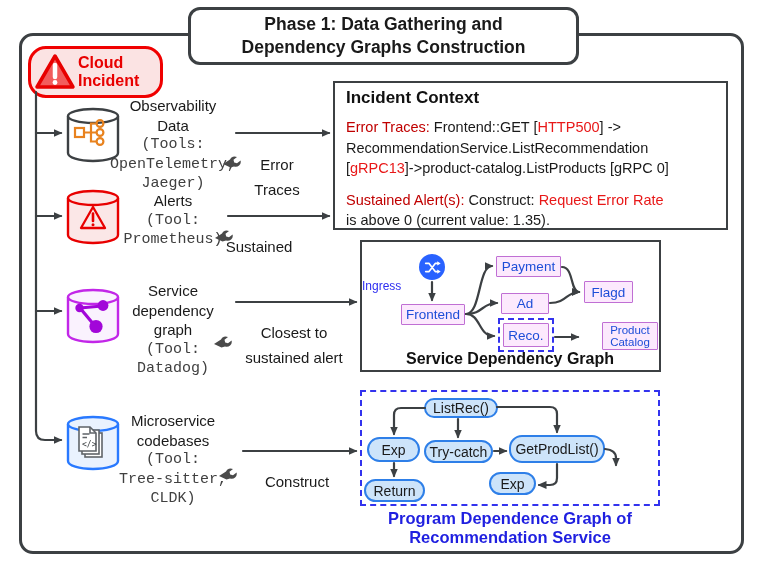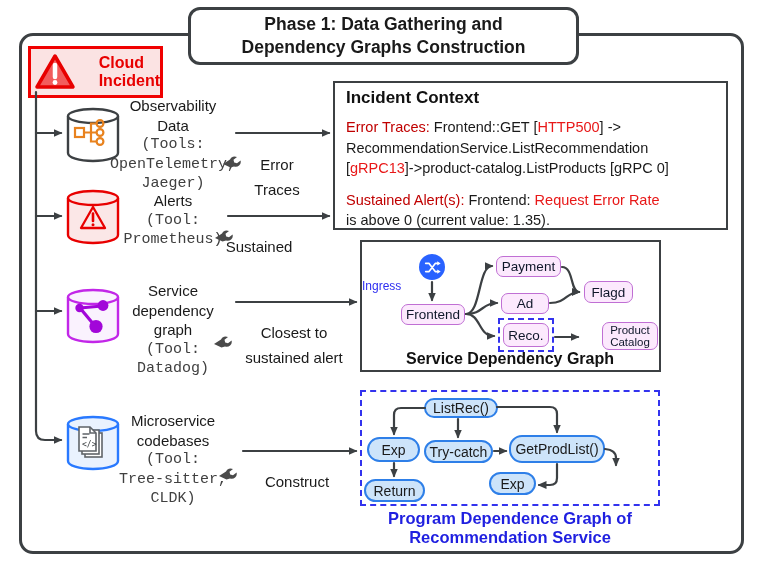--- a/index.html
+++ b/index.html
@@ -8,41 +8,41 @@
     font-family:"Liberation Sans","DejaVu Sans",sans-serif;color:#1a1a1a;overflow:hidden;
   }
   .abs{position:absolute;}
   
   .outer-frame{left:19px;top:33px;width:719px;height:515px;border:3px solid #3C4043;border-radius:14px;background:transparent;}
   
   .title-box{left:188px;top:7px;width:385px;height:52px;border:3px solid #3C4043;border-radius:12px;background:#ffffff;
     display:flex;align-items:center;justify-content:center;z-index:4;}
   .title-box .txt{font-size:17.5px;font-weight:bold;text-align:center;line-height:23px;white-space:pre-line;}
   
-  .badge{left:28px;top:46px;width:129px;height:46px;border:3.5px solid #F00000;border-radius:0;background:#FBE3E3;
-    display:flex;align-items:center;z-index:4;justify-content:space-between;}
+  .badge{left:28px;top:46px;width:129px;height:46px;border:3.5px solid #F00000;border-radius:18px;background:#FBE3E3;
+    display:flex;align-items:center;z-index:4;}
   .badge .lbl{font-size:16px;font-weight:bold;color:#E80000;line-height:18px;white-space:pre-line;margin-left:1px;}
   
   .src{width:132px;text-align:center;font-size:15px;line-height:19.5px;z-index:3;}
   .src .tools{color:#404040;font-family:Liberation Mono, monospace;}
   .src div{white-space:pre-line;}
   
   .arrow-label{text-align:center;font-size:15px;line-height:19px;z-index:6;}
   .arrow-label .top{display:block;margin-top:43px;}
   .arrow-label .bottom{display:block;margin-top:6px;}
   
   .incident-box{left:333px;top:81px;width:395px;height:149px;border:2px solid #3C4043;background:#ffffff;
     box-sizing:border-box;padding:5px 11px;z-index:2;}
   .incident-box h2{margin:0 0 9px 0;font-size:17px;font-weight:bold;color:#111111;}
   .rich{font-size:14.5px;line-height:20.5px;white-space:pre-line;margin-bottom:11px;}
   .seg-black{color:#1a1a1a}.seg-red{color:#E81818}.seg-darkred{color:#C00000}.seg-b{font-weight:normal}
   
   .sdg-box{left:360px;top:240px;width:301px;height:132px;border:2px solid #3C4043;background:#ffffff;box-sizing:border-box;z-index:2;}
-  .sdg-node{position:absolute;background:#FCE9FD;border:1.5px solid #C06FD4;border-radius:7px;box-sizing:border-box;
-    display:flex;align-items:center;justify-content:center;font-size:13.5px;color:#0f172a;z-index:3;}
+  .sdg-node{position:absolute;background:#FCE9FD;border:1.5px solid #C06FD4;border-radius:1px;box-sizing:border-box;
+    display:flex;align-items:center;justify-content:center;font-size:13.5px;color:#1d4ed8;z-index:3;}
   .ingress-circle{left:419px;top:254px;width:26px;height:26px;border-radius:50%;background:#2962FF;
     display:flex;align-items:center;justify-content:center;z-index:3;}
   .ingress-lbl{left:362px;top:279px;width:60px;font-size:12px;color:#2E2EF0;z-index:3;}
   .reco-dashed{left:498px;top:318px;width:56px;height:34px;border:2px dashed #3333EE;box-sizing:border-box;z-index:3;}
   .sdg-caption{left:385px;top:350px;width:250px;text-align:center;font-size:16px;font-weight:bold;color:#111111;z-index:3;}
   
   .pdg-dashed{left:360px;top:390px;width:300px;height:116px;border:2px dashed #3333EE;box-sizing:border-box;z-index:2;}
   .pdg-node{position:absolute;background:#CDE4FA;border:2px solid #2E7FE8;border-radius:13px;box-sizing:border-box;
     display:flex;align-items:center;justify-content:center;font-size:14px;color:#1a1a1a;z-index:3;}
   .pdg-caption{left:360px;top:509px;width:300px;text-align:center;font-size:16.5px;font-weight:bold;color:#1F1FE0;
@@ -172,21 +172,21 @@
   </div>
   <div class="abs arrow-label" style="left:247px;top:429px;width:100px;">
     <span class="top">Construct</span>
   </div>
 
   <div class="abs incident-box">
     <h2>Incident Context</h2>
     <div class="rich"><span class="seg-darkred seg-b">Error Traces:</span><span class="seg-black"> Frontend::GET [</span><span class="seg-red">HTTP500</span><span class="seg-black">] -&gt;
 RecommendationService.ListRecommendation
 [</span><span class="seg-red">gRPC13</span><span class="seg-black">]-&gt;product-catalog.ListProducts [gRPC 0]</span></div>
-    <div class="rich"><span class="seg-darkred seg-b">Sustained Alert(s):</span><span class="seg-black"> Frontend: </span><span class="seg-red">Request Error Rate</span><span class="seg-black">
+    <div class="rich"><span class="seg-darkred seg-b">Sustained Alert(s):</span><span class="seg-black"> Construct: </span><span class="seg-red">Request Error Rate</span><span class="seg-black">
 is above 0 (current value: 1.35).</span></div>
   </div>
 
   <div class="abs sdg-box"></div>
 
   <div class="abs ingress-circle">
     <svg width="17" height="15" viewBox="0 0 24 22">
       <path d="M2 5 h5 l9 12 h4 M2 17 h5 l9 -12 h4" stroke="#ffffff" stroke-width="2.4" fill="none" stroke-linecap="round" stroke-linejoin="round"></path>
       <path d="M19 1.8 L24 5 L19 8.2 Z" fill="#ffffff"></path>
       <path d="M19 13.8 L24 17 L19 20.2 Z" fill="#ffffff"></path>

